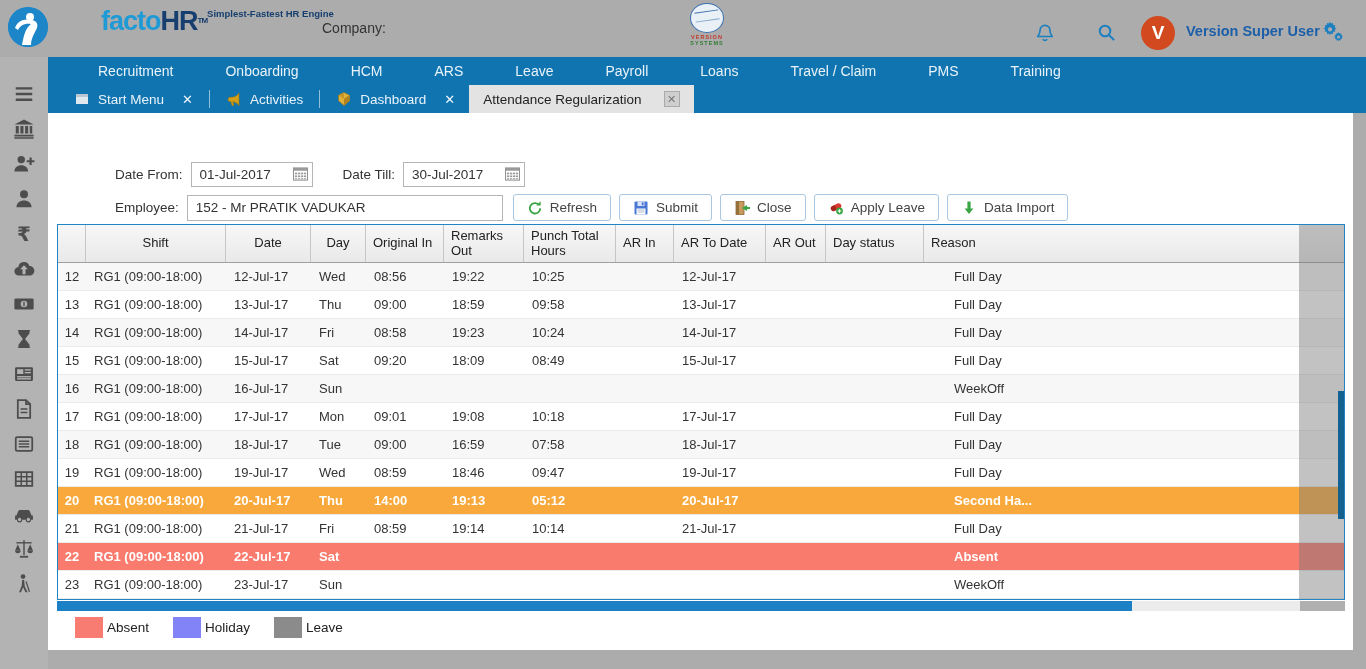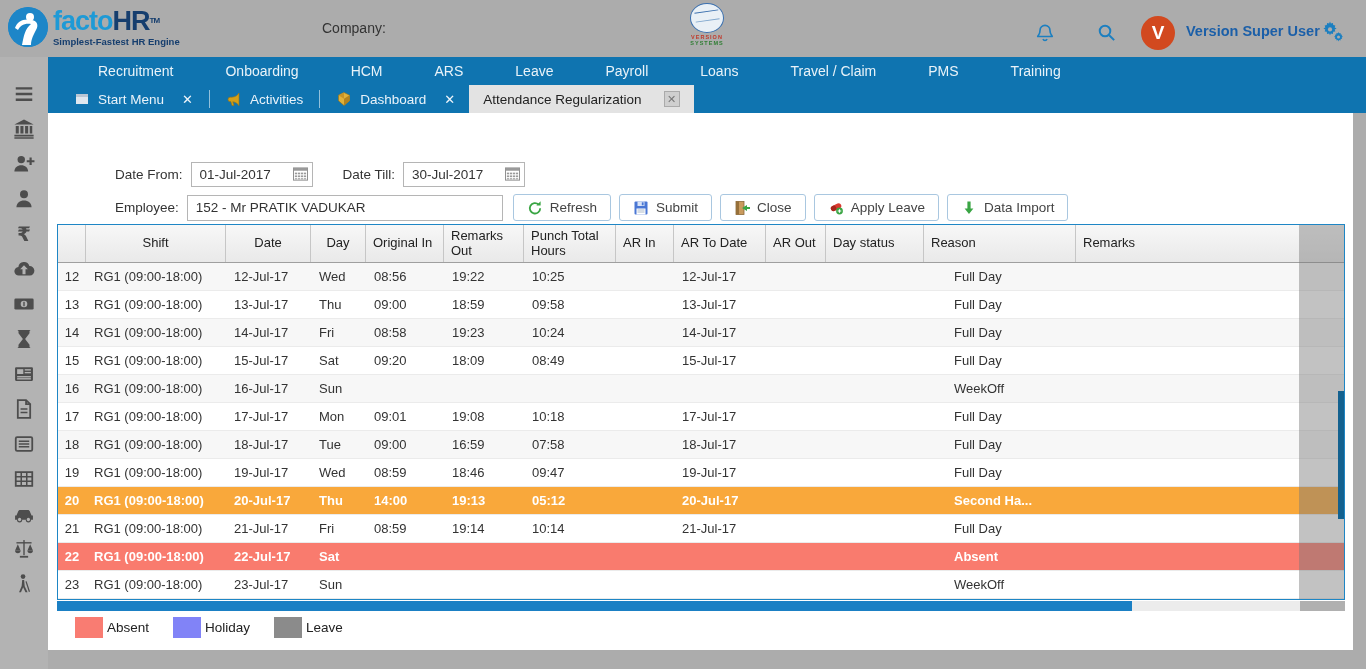--- a/index.html
+++ b/index.html
@@ -4,21 +4,21 @@
 <style>
   * { margin:0; padding:0; box-sizing:border-box; }
   html,body { width:1366px; height:669px; overflow:hidden; }
   body { font-family:"Liberation Sans","DejaVu Sans",sans-serif; background:#acacac; position:relative; font-size:13px; color:#333; }
 
   
   .top-header { position:absolute; left:0; top:0; width:1366px; height:57px; background:#acacac; }
   .logo-wrap { position:absolute; left:8px; top:7px; display:flex; align-items:flex-start; gap:5px; }
   .logo-circle { width:40px; height:40px; border-radius:50%; background:#1d86c8; position:relative; overflow:hidden; flex:none; }
   .logo-circle svg { width:100%; height:100%; }
-  .logo-textcol { display:flex; flex-direction:column; }
+  .logo-textcol { display:flex; flex-direction:row;margin-left:48px; }
   .logo-line { font-size:27px; font-weight:bold; line-height:28px; letter-spacing:-1px; }
   .logo-main { color:#1e9ad6; }
   .logo-hr { color:#163e6e; }
   .logo-tm { font-size:8px; color:#163e6e; vertical-align:top; font-weight:bold; }
   .logo-tagline { font-size:9.5px; font-weight:bold; color:#163e6e; margin-top:1px; }
 
   .company-label { position:absolute; left:322px; top:20px; font-size:14px; color:#333; }
   .company-input { position:absolute; left:388px; top:14px; width:282px; height:27px; background:#d9d9d9; border:1px solid #979797; font-size:14px; color:#333; padding:0 8px; font-family:inherit; }
 
   .vlogo { position:absolute; left:682px; top:3px; width:50px; height:52px; display:flex; flex-direction:column; align-items:center; }
@@ -421,23 +421,20 @@
         </div>
         <div class="gh-cell" style="width:60px">
           <span>AR Out</span>
         </div>
         <div class="gh-cell" style="width:98px">
           <span>Day status</span>
         </div>
         <div class="gh-cell" style="width:152px">
           <span>Reason</span>
         </div>
-        <div class="gh-cell" style="width:105px">
-          <span>Remarks</span>
-        </div>
       </div>
     <div id="grid-body">
         <div class="g-row alt">
           <div class="g-cell num" style="width:28px">12</div>
           <div class="g-cell" style="width:140px">RG1 (09:00-18:00)</div>
           <div class="g-cell" style="width:85px">12-Jul-17</div>
           <div class="g-cell" style="width:55px">Wed</div>
           <div class="g-cell" style="width:78px">08:56</div>
           <div class="g-cell" style="width:80px">19:22</div>
           <div class="g-cell" style="width:92px">10:25</div>

